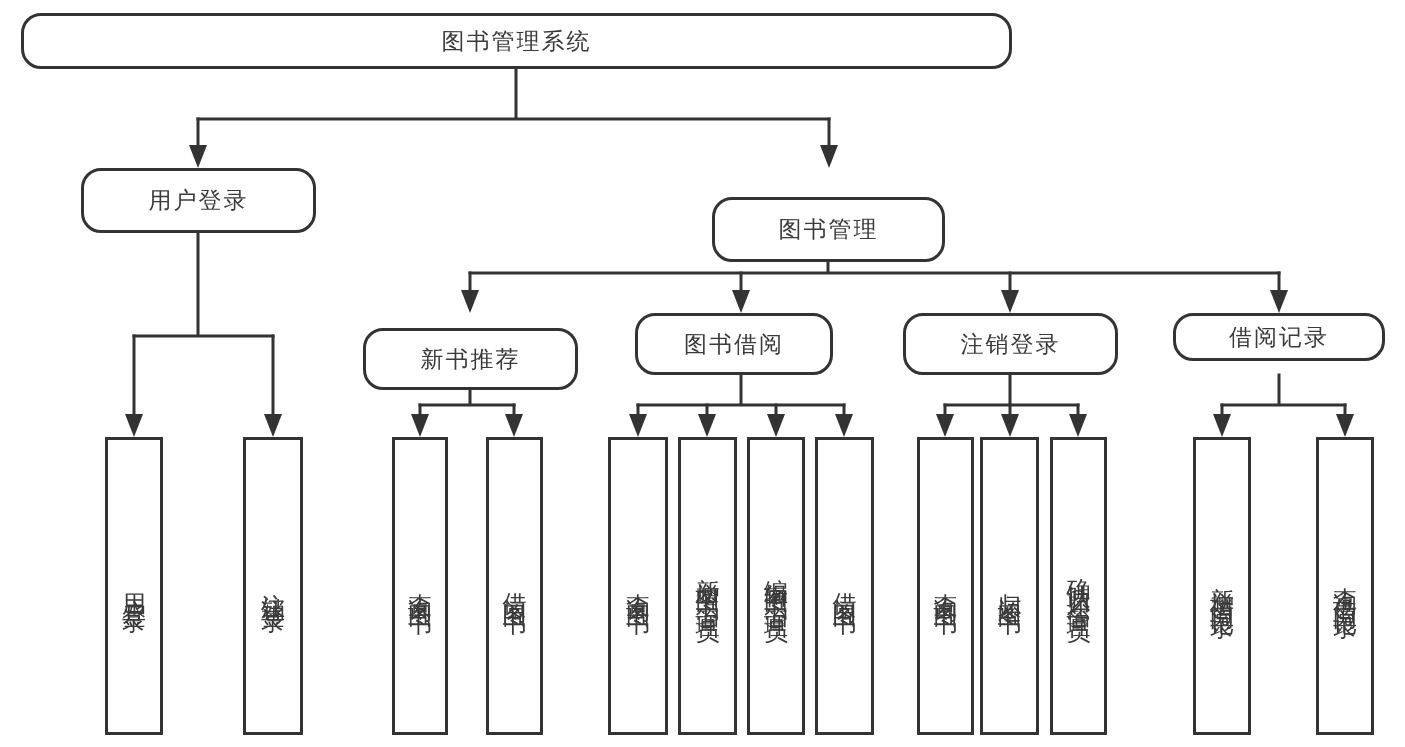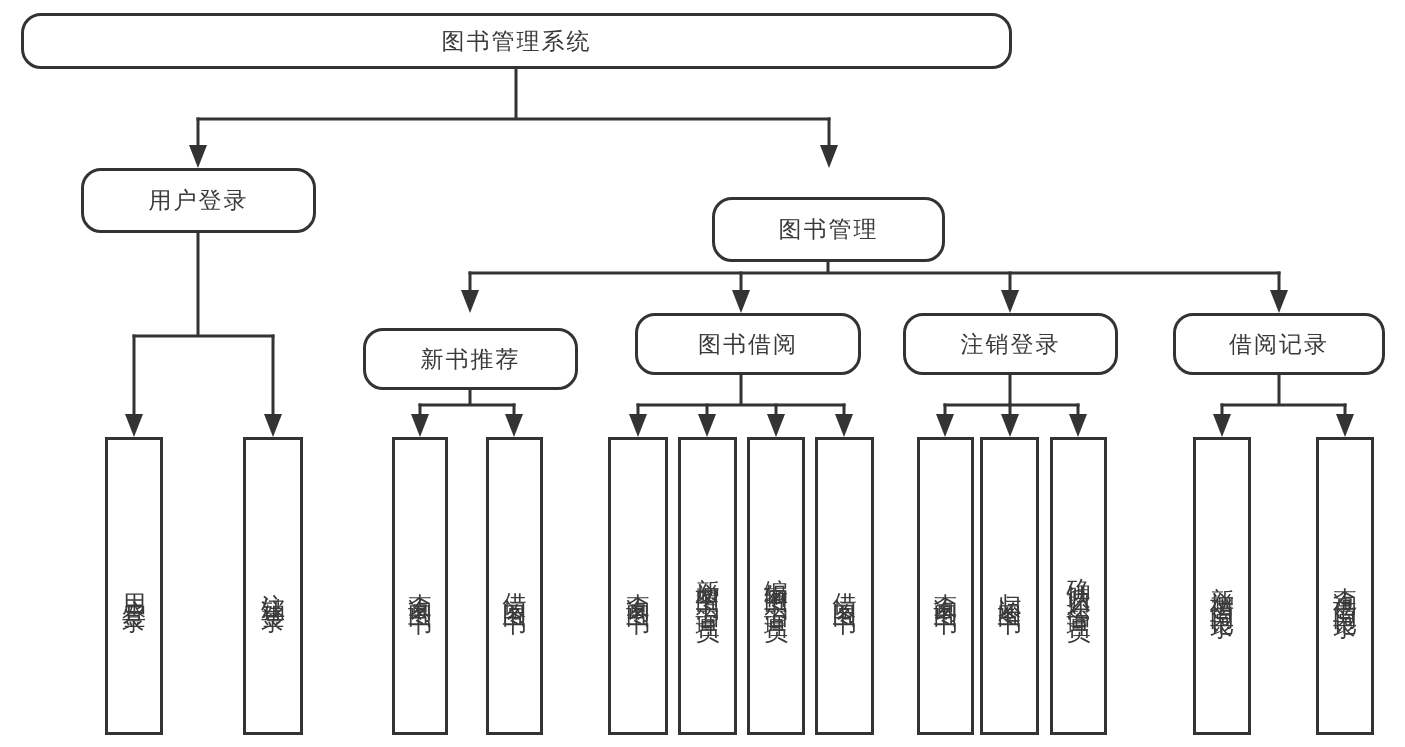--- a/index.html
+++ b/index.html
@@ -102,27 +102,27 @@
       </div>
       <div class="node h" style="left: 81px; top: 168px; width: 235px; height: 65px; border-color: rgb(51, 51, 51); color: rgb(58, 58, 58);">
         <span class="lbl">用户登录</span>
       </div>
       <div class="node h" style="left: 712px; top: 168px; width: 233px; height: 65px; border-color: rgb(51, 51, 51); color: rgb(58, 58, 58); margin-top: 29px;">
         <span class="lbl">图书管理</span>
       </div>
       <div class="node h" style="left: 363px; top: 313px; width: 215px; height: 62px; border-color: rgb(51, 51, 51); color: rgb(58, 58, 58); margin-top: 15px;">
         <span class="lbl">新书推荐</span>
       </div>
-      <div class="node h" style="left: 635px; top: 313px; width: 226px; height: 62px; border-color: rgb(51, 51, 51); color: rgb(58, 58, 58);">
+      <div class="node h" style="left: 635px; top: 313px; width: 198px; height: 62px; border-color: rgb(51, 51, 51); color: rgb(58, 58, 58);">
         <span class="lbl">图书借阅</span>
       </div>
       <div class="node h" style="left: 903px; top: 313px; width: 215px; height: 62px; border-color: rgb(51, 51, 51); color: rgb(58, 58, 58);">
         <span class="lbl">注销登录</span>
       </div>
-      <div class="node h" style="left: 1173px; top: 313px; width: 212px; height: 62px; border-color: rgb(51, 51, 51); color: rgb(58, 58, 58);">
+      <div class="node h" style="left: 1173px; top: 313px; width: 212px; height: 48px; border-color: rgb(51, 51, 51); color: rgb(58, 58, 58);">
         <span class="lbl">借阅记录</span>
       </div>
       <div class="node v" style="left: 105px; top: 437px; width: 58px; height: 298px; border-color: rgb(51, 51, 51); color: rgb(58, 58, 58);">
         <span class="lbl">用户登录</span>
       </div>
       <div class="node v" style="left: 243px; top: 437px; width: 60px; height: 298px; border-color: rgb(51, 51, 51); color: rgb(58, 58, 58);">
         <span class="lbl">注销登录</span>
       </div>
       <div class="node v" style="left: 392px; top: 437px; width: 56px; height: 298px; border-color: rgb(51, 51, 51); color: rgb(58, 58, 58);">
         <span class="lbl">查询图书</span>

